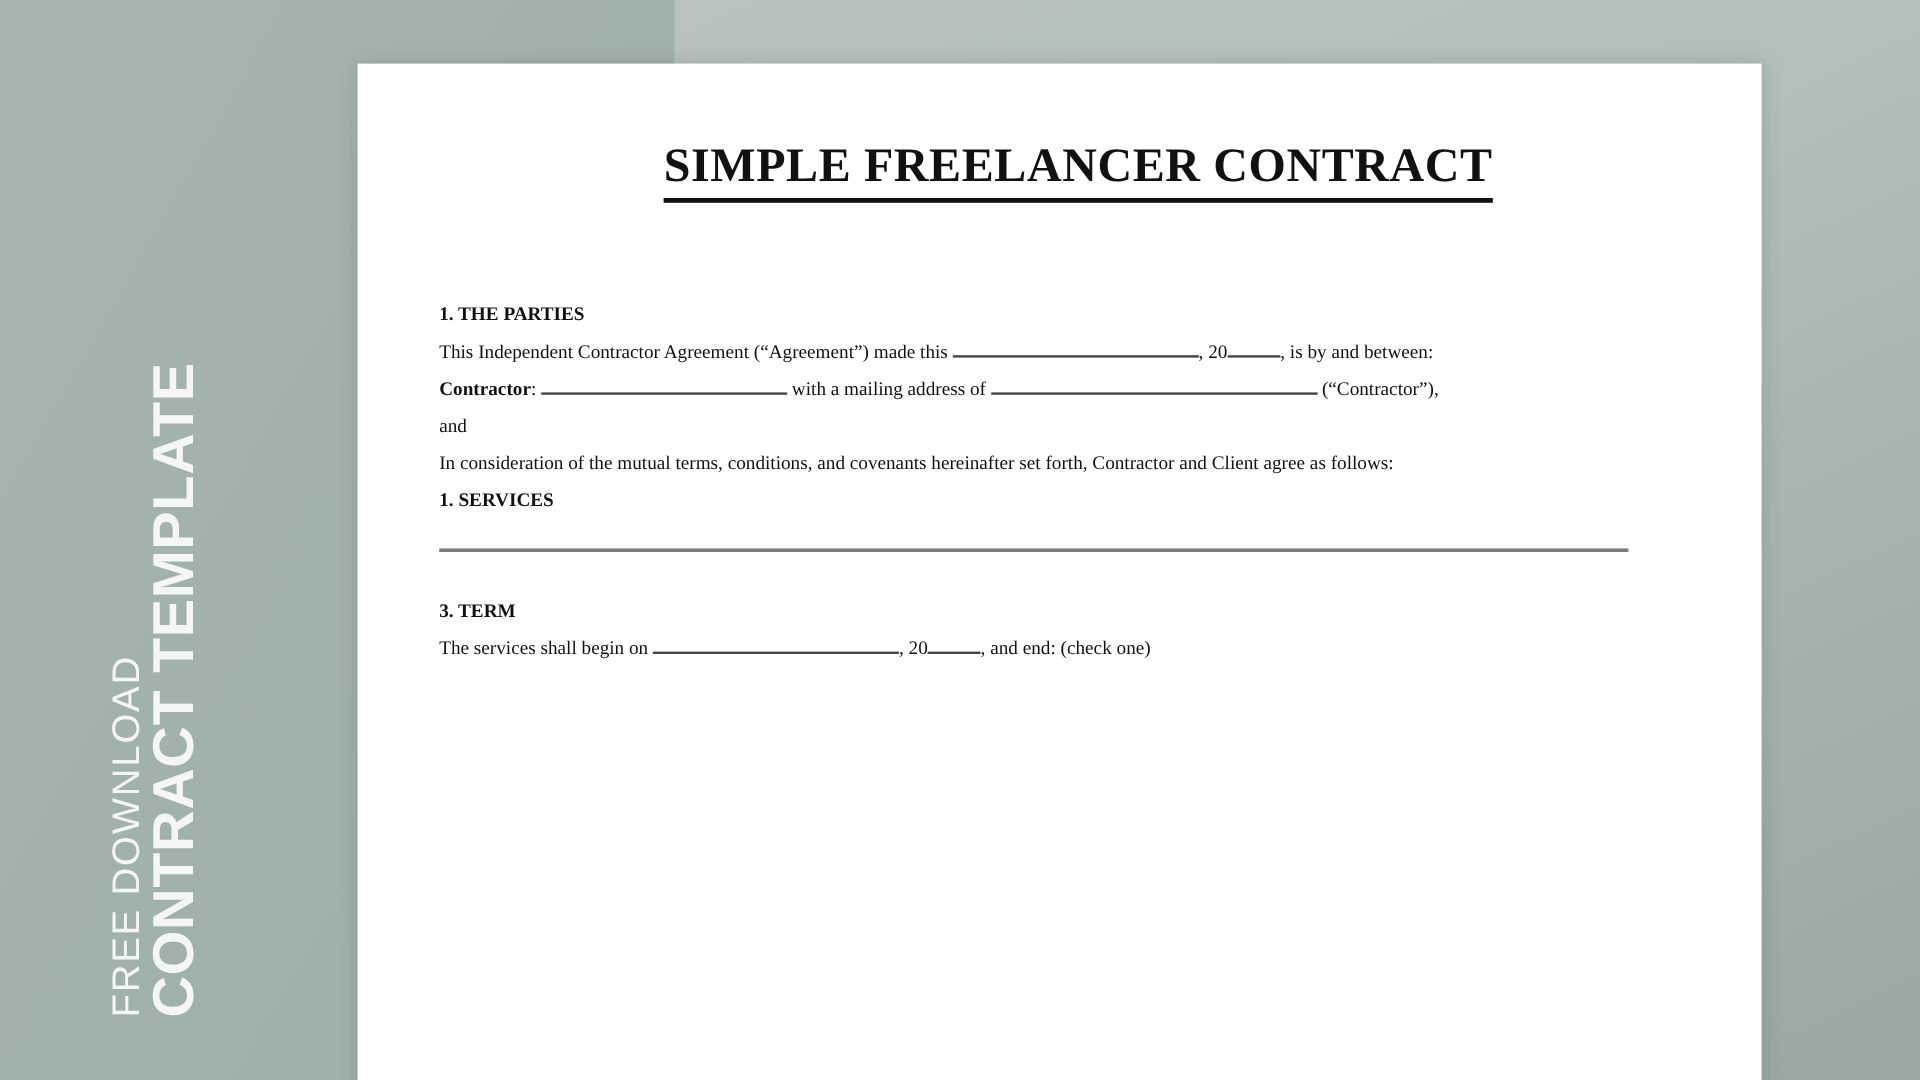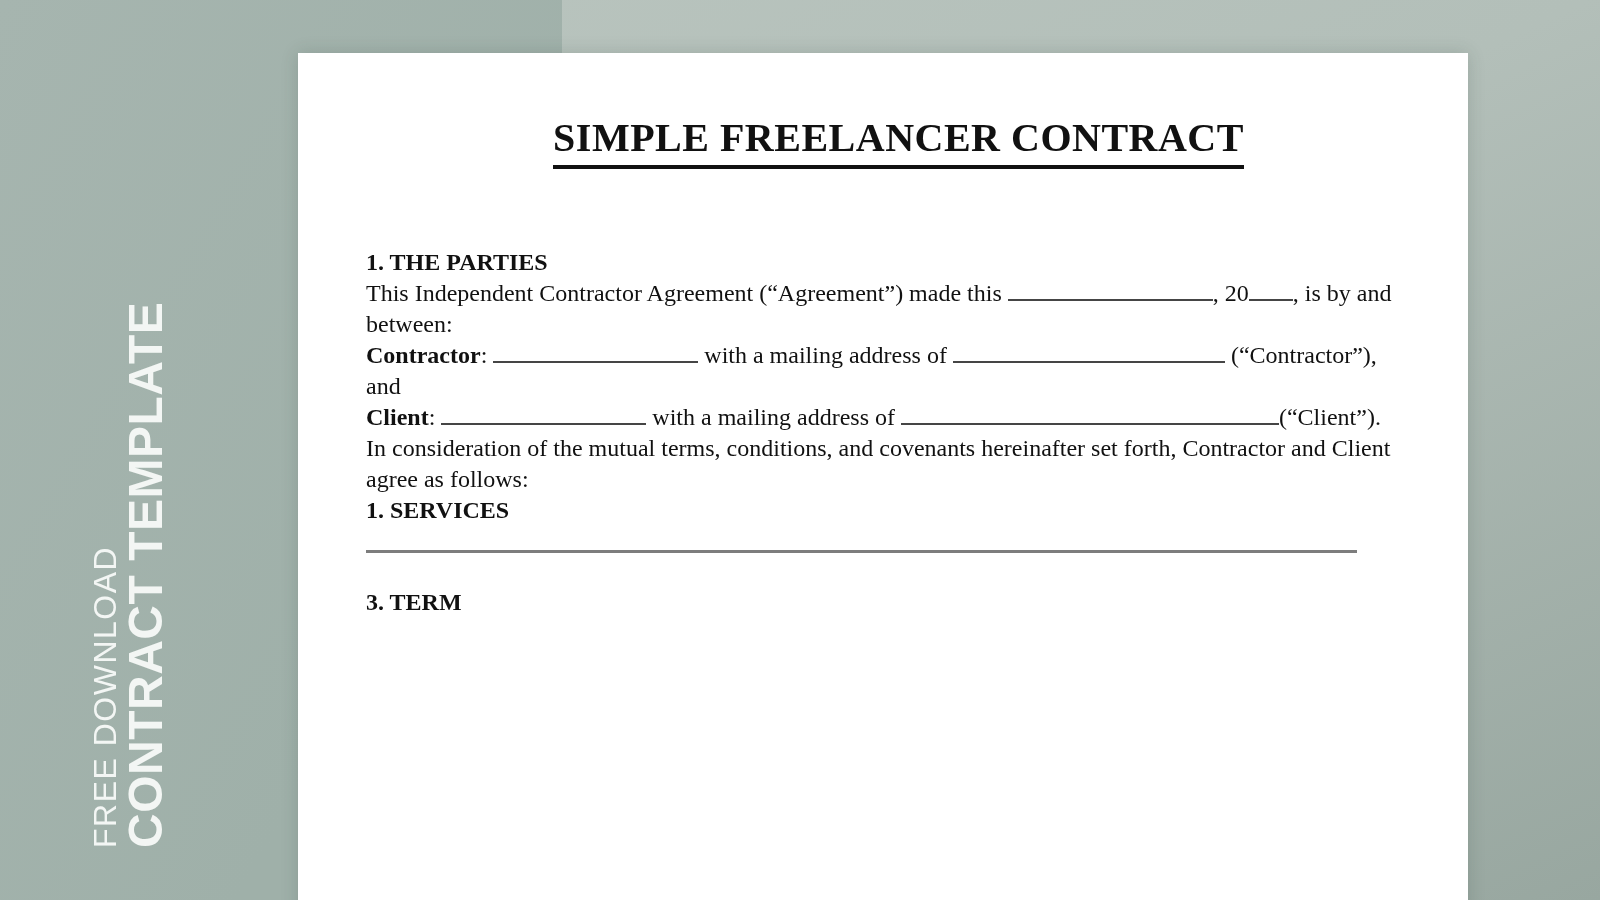--- a/index.html
+++ b/index.html
@@ -58,21 +58,21 @@
     letter-spacing: 0.5px;
   }
   .doc-title .underline {
     display: inline-block;
     border-bottom: 4px solid var(--text);
     padding-bottom: 4px;
     margin-left: 35px;
   }
   .doc-body {
     margin-top: 78px;
-    font-size: 24px;
+    font-size: 16px;
     line-height: 31px;
   }
   .doc-body p { margin: 0; }
   .doc-body .heading { font-weight: 700; }
   .doc-body .gap { }
   .doc-body .gap2 { margin-top: 34px; }
   .blank {
     display: inline-block;
     border-bottom: 2px solid var(--blank_line);
     height: 18px;
@@ -96,19 +96,19 @@
 
 <div class="contract-page">
   <h1 class="doc-title">
     <span class="underline">SIMPLE FREELANCER CONTRACT</span>
   </h1>
   <div class="doc-body">
       <p class="heading">1. THE PARTIES</p>
       <p>This Independent Contractor Agreement (“Agreement”) made this <span class="blank" style="width: 205px;"></span>, 20<span class="blank" style="width: 44px;"></span>, is by and between:</p>
       <p class="gap"><b>Contractor</b>: <span class="blank" style="width: 205px;"></span> with a mailing address of <span class="blank" style="width: 272px;"></span> (“Contractor”),</p>
       <p class="gap">and</p>
-      <p class="gap"><b>Client</b>: <span class="blank" style="width: 205px;"></span> with a mailing address of <span class="blank" style="width: 378px;"></span>(“Client”).</p>
       <p class="gap">In consideration of the mutual terms, conditions, and covenants hereinafter set forth, Contractor and Client agree as follows:</p>
       <p class="heading gap">1. SERVICES</p>
       <div class="services-rule"></div>
       <p class="heading gap2">3. TERM</p>
+      <p>The services shall begin on <span class="blank" style="width: 205px;"></span>, 20<span class="blank" style="width: 44px;"></span>, and end: (check one)</p>
     </div>
 </div>
 
 </body></html>

